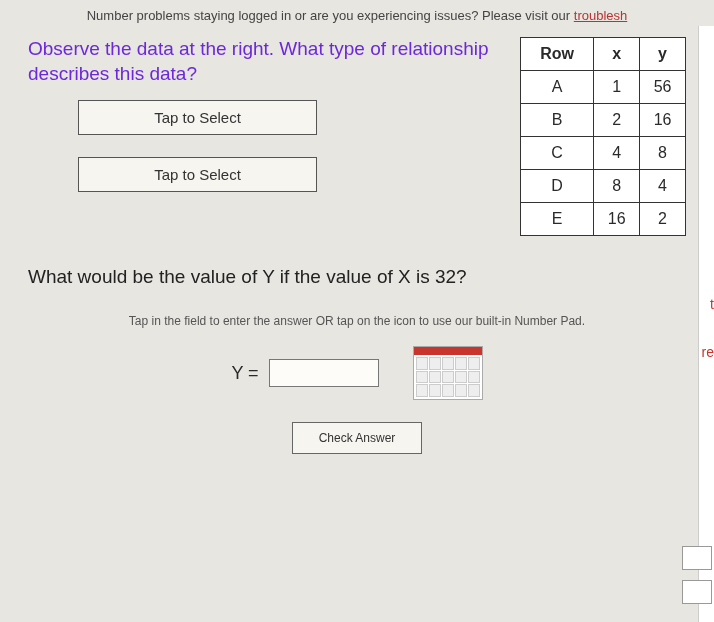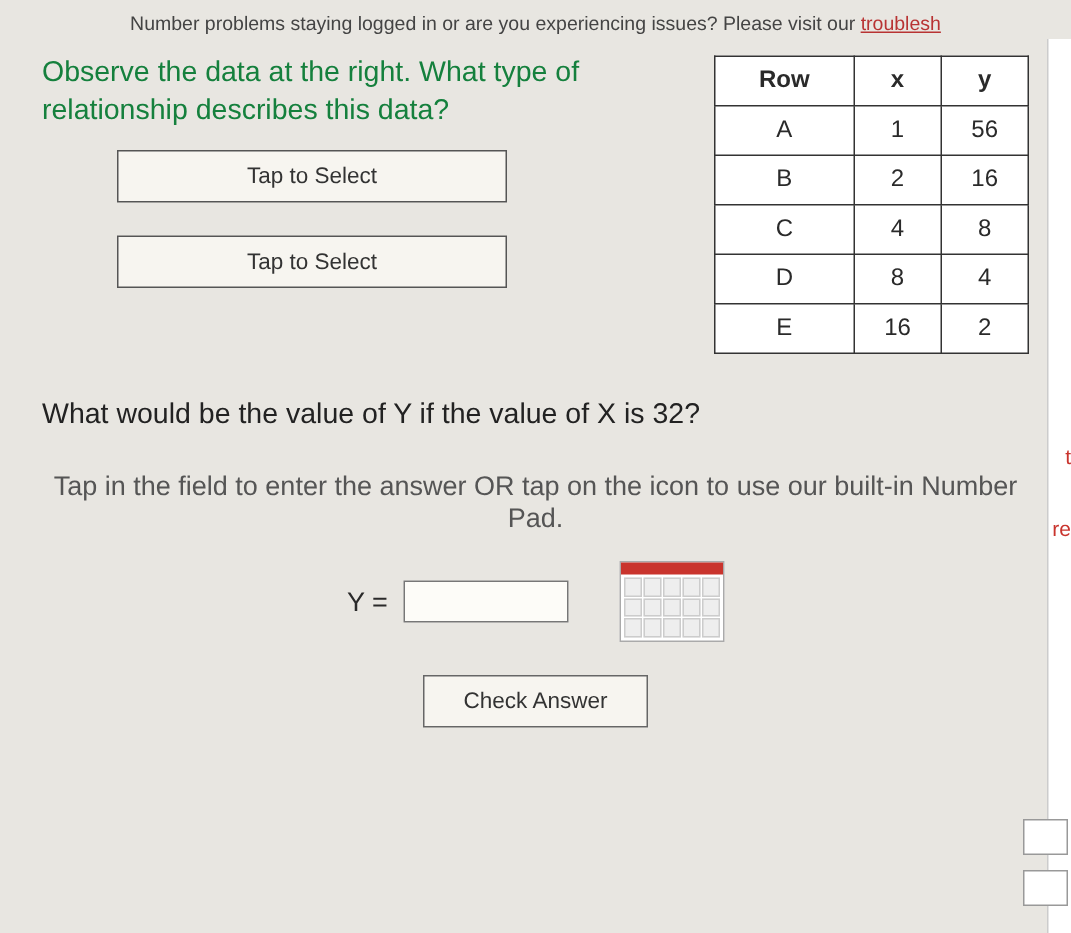--- a/index.html
+++ b/index.html
@@ -18,29 +18,29 @@
       padding: 8px 10px 14px;
       color: #444;
     }
     .banner a { color: #b83333; text-decoration: underline; }
     .content {
       padding: 0 28px;
       display: flex;
       gap: 18px;
     }
     .left-col { flex: 1; }
-    .right-col { width: 210px; }
+    .right-col { width: 166px; }
     .q-text {
       font-size: 19px;
       line-height: 1.3;
-      color: #15803d;
+      color: #6d28d9;
       margin-bottom: 14px;
     }
     .select-btn {
-      width: 260px;
+      width: 239px;
       border: 1px solid #555;
       background: #f7f5f0;
       padding: 8px 10px;
       text-align: center;
       font-size: 15px;
       color: #333;
       margin: 0 0 22px 50px;
       cursor: pointer;
     }
     .data-table {
@@ -55,21 +55,21 @@
       font-size: 16px;
       font-weight: normal;
     }
     .data-table th { font-weight: bold; }
     .q3 {
       font-size: 19px;
       padding: 30px 28px 0;
       color: #222;
     }
     .hint {
-      font-size: 18px;
+      font-size: 12px;
       color: #555;
       padding: 26px 28px 0;
       text-align: center;
     }
     .answer-row {
       display: flex;
       align-items: center;
       justify-content: center;
       gap: 10px;
       padding-top: 18px;
@@ -106,21 +106,21 @@
     .numpad .np-body span {
       background: #eee;
       border: 1px solid #ccc;
     }
     .check-btn {
       display: block;
       margin: 22px auto 0;
       border: 1px solid #666;
       background: #f7f5f0;
       padding: 8px 26px;
-      font-size: 15px;
+      font-size: 12px;
       color: #333;
       cursor: pointer;
     }
     .edge-stripe {
       position: absolute;
       top: 26px;
       right: 0;
       width: 16px;
       height: 596px;
       background: #fff;

